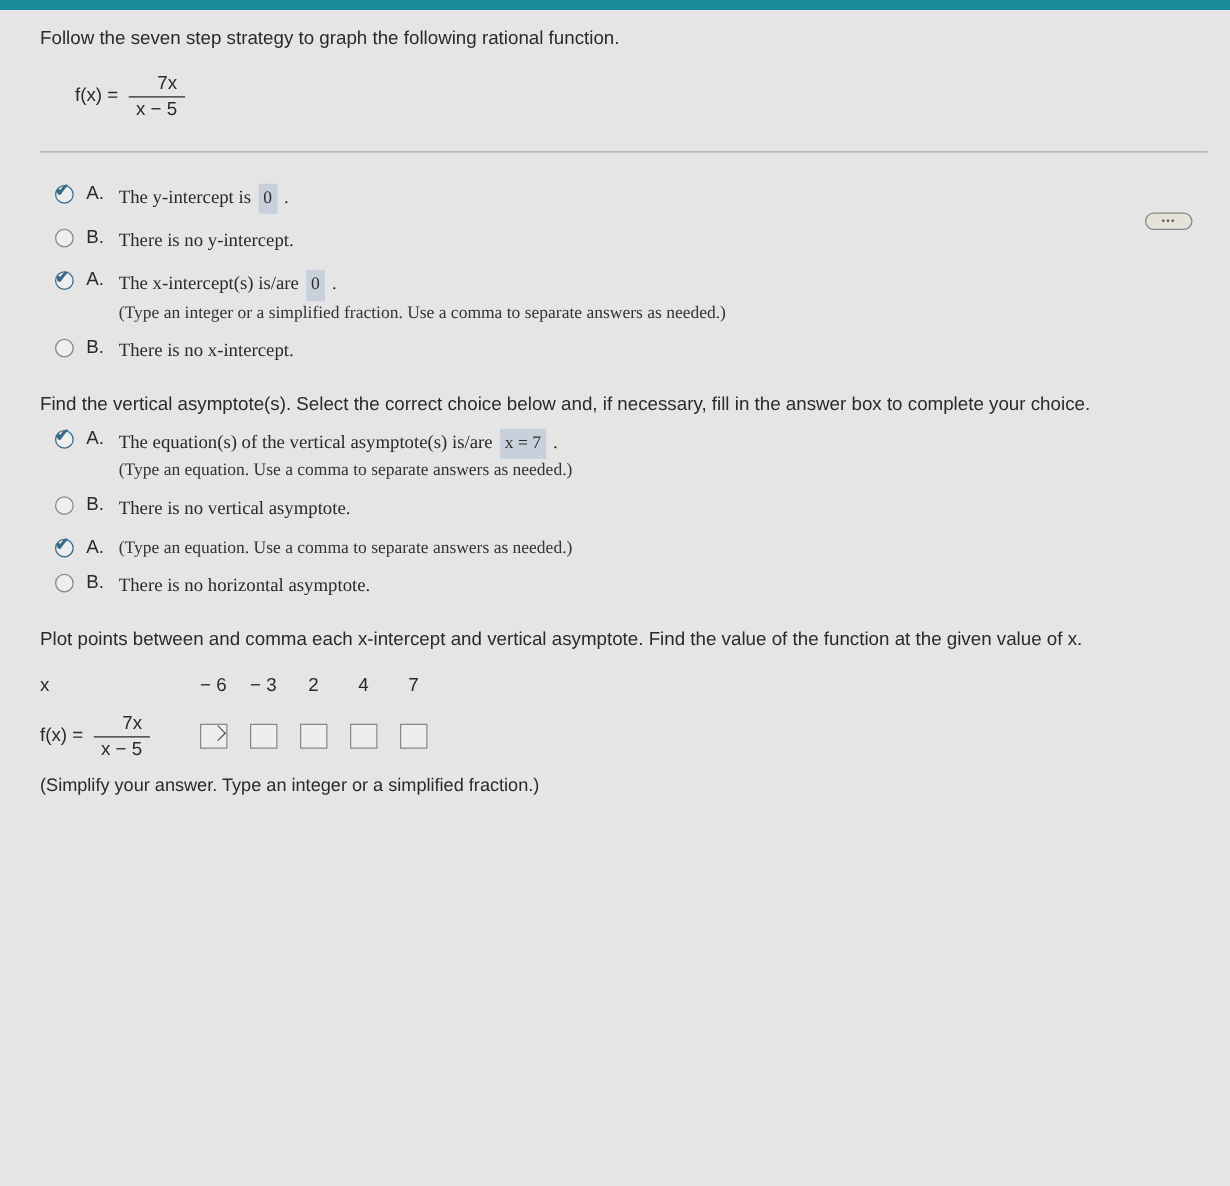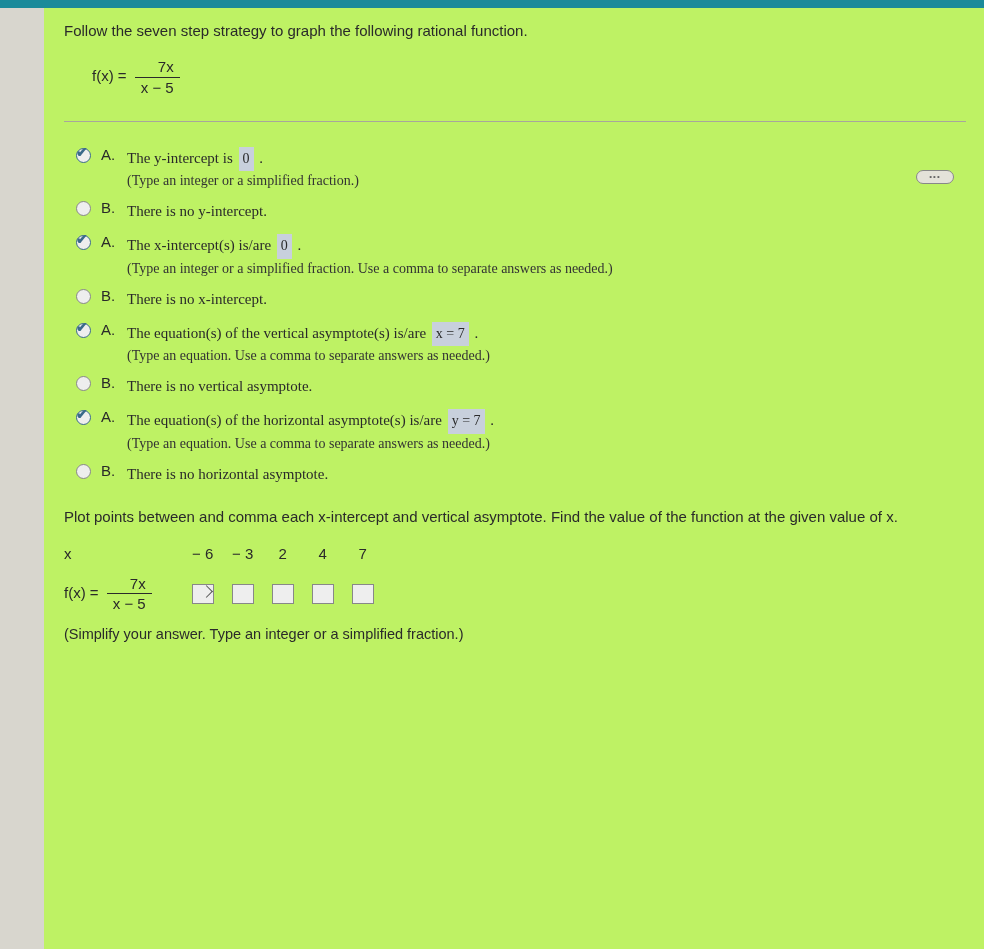--- a/index.html
+++ b/index.html
@@ -9,25 +9,24 @@
     font-family: Arial, Helvetica, sans-serif;
     background: #d8d6ce;
     color: #2a2a2a;
     width: 984px;
   }
   .topbar {
     height: 8px;
     background: #1a8a9a;
   }
   .page {
-    background: #bef264;
-    padding: 14px 18px 20px 20px;
+    background: #e5e5e5;
+    padding: 14px 18px 20px 32px;
     min-height: 941px;
     position: relative;
-    margin-left: 44px;
   }
   .instruction {
     font-size: 15px;
     margin-bottom: 18px;
   }
   .formula-block {
     margin: 10px 0 24px 28px;
     font-size: 15px;
   }
   .frac {
@@ -184,21 +183,20 @@
   <hr class="sep">
   <div class="divider-pill">•••</div>
 
   <div class="option-row">
     <span class="radio selected"></span>
     <span class="opt-letter">A.</span>
     <div class="opt-body">
       <span class="opt-text">
         <span>The y-intercept is </span><span class="answer-box">0</span><span> .</span>
       </span>
-      <div class="hint">(Type an integer or a simplified fraction.)</div>
     </div>
   </div>
   <div class="option-row">
     <span class="radio"></span>
     <span class="opt-letter">B.</span>
     <div class="opt-body"><span class="opt-text">There is no y-intercept.</span></div>
   </div>
 
   <div class="option-row">
     <span class="radio selected"></span>
@@ -209,43 +207,41 @@
       </span>
       <div class="hint">(Type an integer or a simplified fraction. Use a comma to separate answers as needed.)</div>
     </div>
   </div>
   <div class="option-row">
     <span class="radio"></span>
     <span class="opt-letter">B.</span>
     <div class="opt-body"><span class="opt-text">There is no x-intercept.</span></div>
   </div>
 
+  <div class="question-text">Find the vertical asymptote(s). Select the correct choice below and, if necessary, fill in the answer box to complete your choice.</div>
   <div class="option-row">
     <span class="radio selected"></span>
     <span class="opt-letter">A.</span>
     <div class="opt-body">
       <span class="opt-text">
         <span>The equation(s) of the vertical asymptote(s) is/are </span><span class="answer-box">x = 7</span><span> .</span>
       </span>
       <div class="hint">(Type an equation. Use a comma to separate answers as needed.)</div>
     </div>
   </div>
   <div class="option-row">
     <span class="radio"></span>
     <span class="opt-letter">B.</span>
     <div class="opt-body"><span class="opt-text">There is no vertical asymptote.</span></div>
   </div>
 
   <div class="option-row">
     <span class="radio selected"></span>
     <span class="opt-letter">A.</span>
     <div class="opt-body">
-      <span class="opt-text">
-        <span>The equation(s) of the horizontal asymptote(s) is/are </span><span class="answer-box">y = 7</span><span> .</span>
-      </span>
       <div class="hint">(Type an equation. Use a comma to separate answers as needed.)</div>
     </div>
   </div>
   <div class="option-row">
     <span class="radio"></span>
     <span class="opt-letter">B.</span>
     <div class="opt-body"><span class="opt-text">There is no horizontal asymptote.</span></div>
   </div>
 
   <div class="question-text">Plot points between and comma each x-intercept and vertical asymptote. Find the value of the function at the given value of x.</div>

